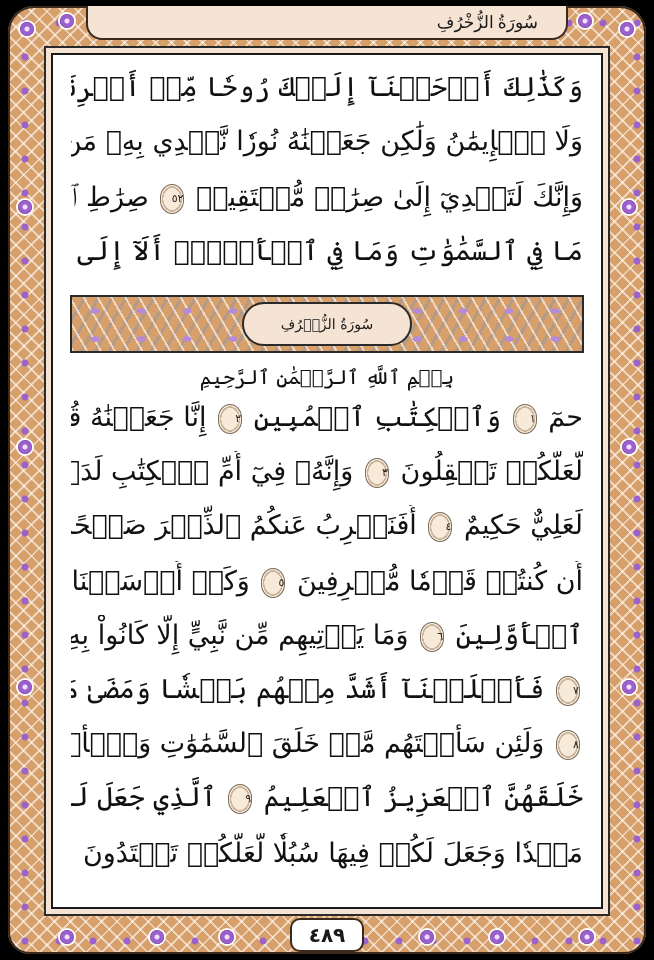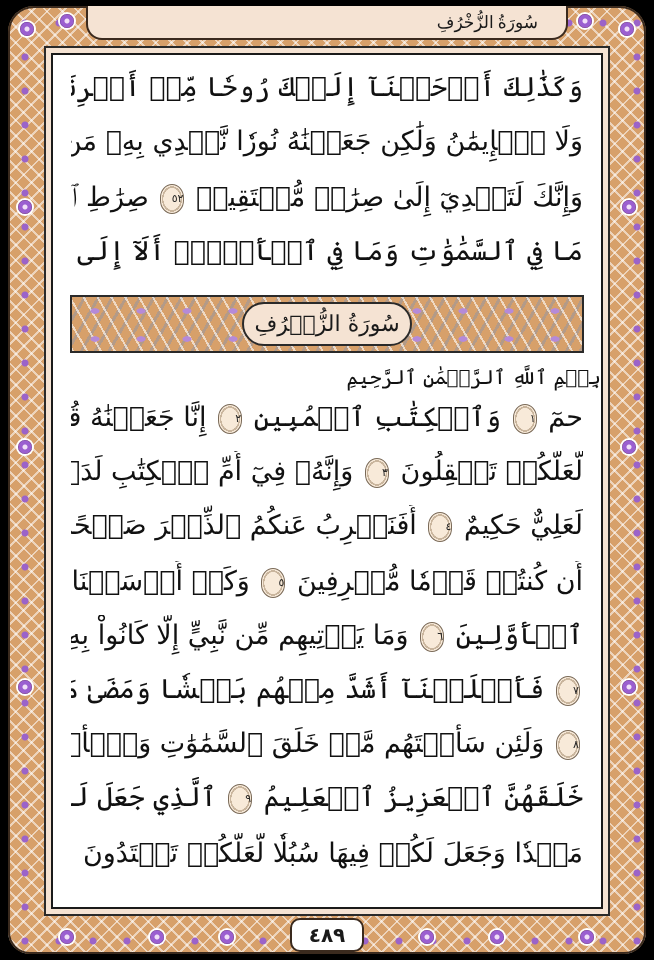--- a/index.html
+++ b/index.html
@@ -65,26 +65,26 @@
     background:
       radial-gradient(ellipse at 50% 50%, #b58ad8 0 4px, transparent 5px) 0 0/46px 28px,
       repeating-linear-gradient(60deg, rgba(255,255,255,0.6) 0 2px, transparent 2px 12px),
       repeating-linear-gradient(-60deg, rgba(150,150,160,0.55) 0 3px, transparent 3px 12px),
       #d7a06a;
   }
   .surah-banner-center {
     position: absolute; left: 50%; top: 5px; width: 170px; height: 44px; margin-left: -85px;
     background: #f5e3d3; border: 2px solid #2a2a2a; border-radius: 22px;
     box-sizing: border-box; text-align: center; direction: rtl;
-    font-family: "DejaVu Serif", serif; font-size: 22px; line-height: 40px; color: #1a1a1a;
+    font-family: "DejaVu Serif", serif; font-size: 14px; line-height: 40px; color: #1a1a1a;
   }
 
   .basmala {
     position: absolute; left: 0; right: 0; top: 304px; height: 36px;
-    direction: rtl;
+    text-align: center; direction: rtl;
     font-family: "DejaVu Serif", serif; font-size: 20px; line-height: 36px; color: #111;
   }
 
   
   .page-number-box {
     position: absolute; left: 290px; top: 918px; width: 74px; height: 34px;
     background: #ffffff; border: 2px solid #3a2a1e; border-radius: 10px;
     box-sizing: border-box; text-align: center;
     font-family: "DejaVu Sans", sans-serif; font-weight: bold; font-size: 20px; line-height: 30px; color: #1a1a1a;
     direction: rtl;

